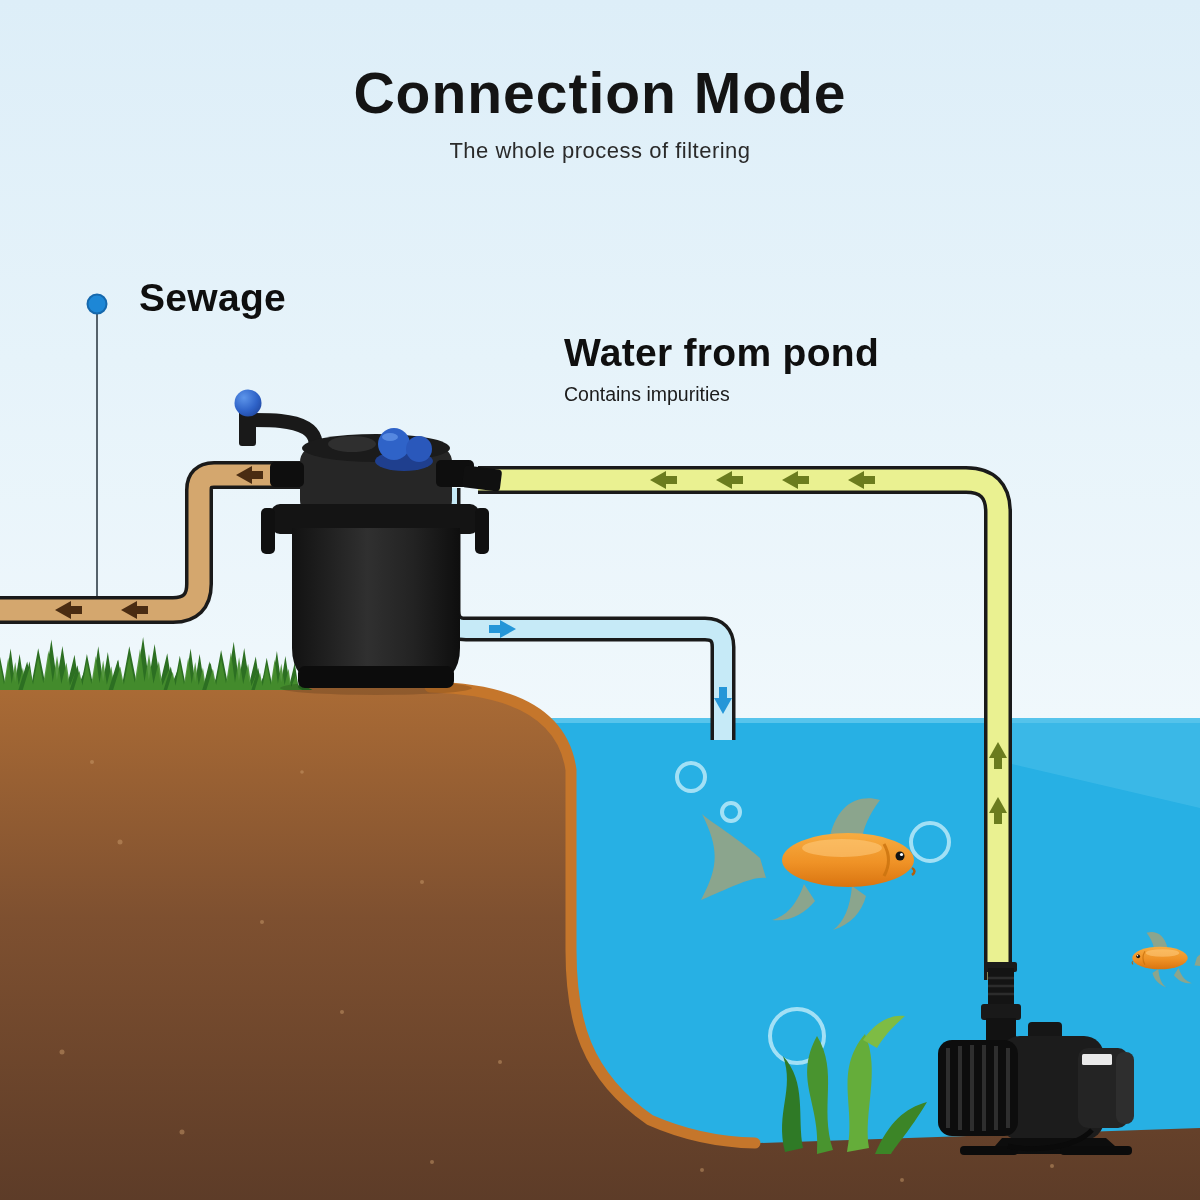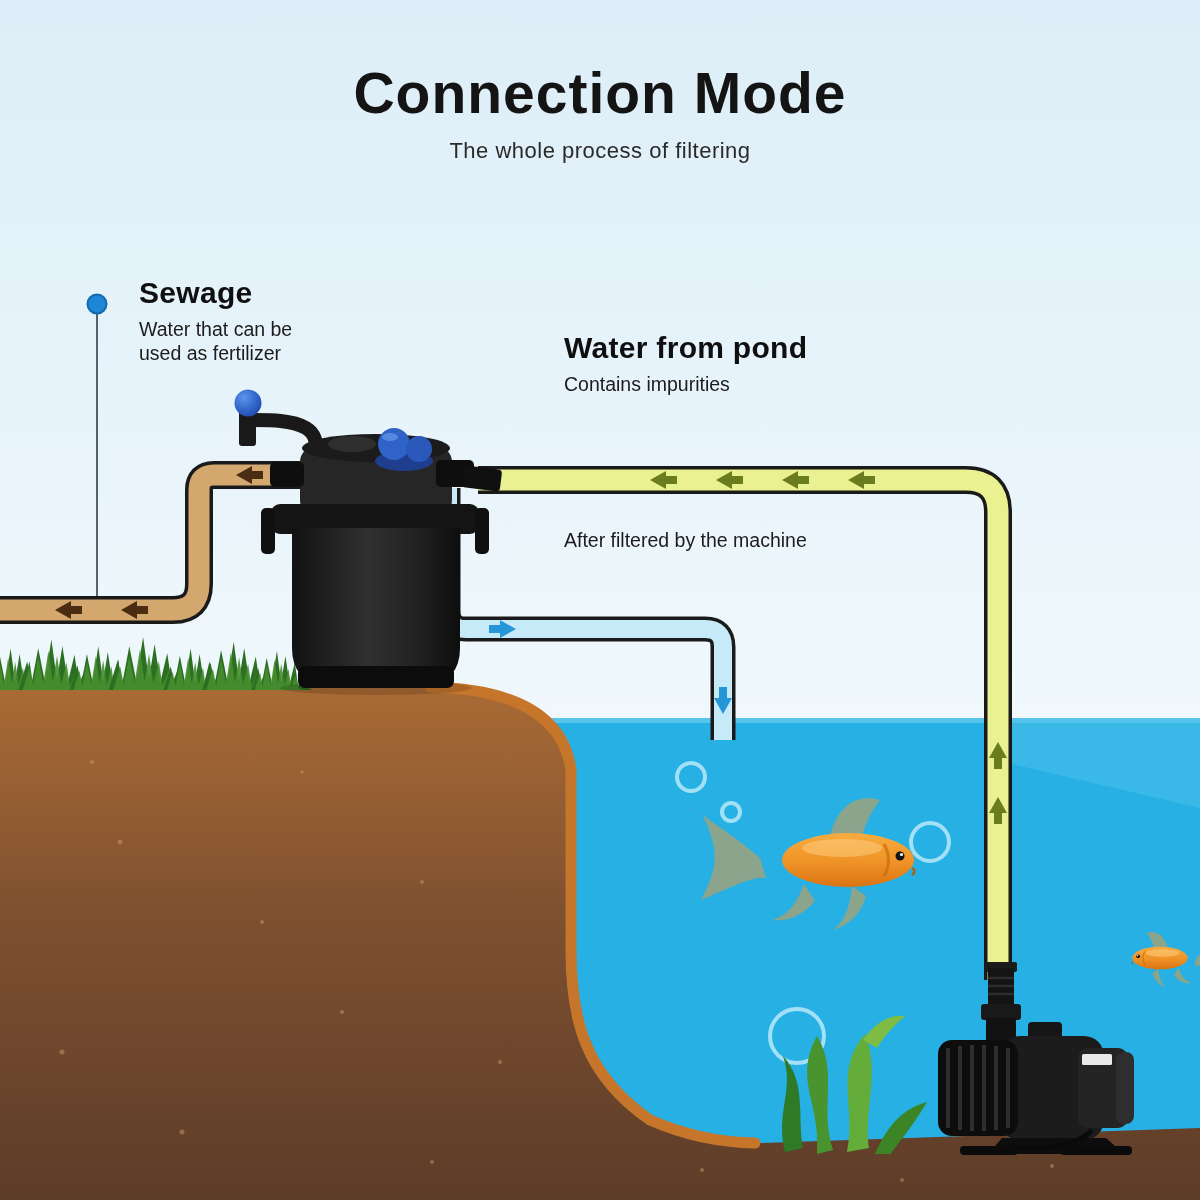--- a/index.html
+++ b/index.html
@@ -12,21 +12,21 @@
   }
   .scene-svg{position:absolute;left:0;top:0;width:1200px;height:1200px;}
   .header{position:absolute;left:0;top:64px;width:1200px;text-align:center;}
   .header h1{
     margin:0;font-size:57px;line-height:1.05;font-weight:800;color:#141414;letter-spacing:1px;
   }
   .header p{
     margin:14px 0 0 0;font-size:22px;font-weight:400;color:#2a2a2a;letter-spacing:.5px;
   }
   .callout{position:absolute;color:#141414;}
-  .callout h2{margin:0;font-size:30px;font-weight:800;letter-spacing:.3px;color:#0f0f0f;}
+  .callout h2{margin:0;font-size:39px;font-weight:800;letter-spacing:.3px;color:#0f0f0f;}
   .callout p{margin:7px 0 0 0;font-size:19.5px;line-height:1.25;color:#1c1c1c;white-space:pre-line;}
   .callout-sewage{left:139px;top:276px;}
   .callout-pond{left:564px;top:331px;}
   .callout-clean{left:564px;top:521px;}
 </style>
 </head>
 <body>
 
 <div class="stage">
 
@@ -237,26 +237,23 @@
     </g>
   </svg>
 
   <div class="header">
     <h1>Connection Mode</h1>
     <p>The whole process of filtering</p>
   </div>
 
   <div class="callout callout-sewage">
     <h2>Sewage</h2>
-    <p>Water that can be
-used as fertilizer</p>
   </div>
 
   <div class="callout callout-pond">
     <h2>Water from pond</h2>
     <p>Contains impurities</p>
   </div>
 
   <div class="callout callout-clean">
-    <p>After filtered by the machine</p>
   </div>
 
 </div>
 
 </body></html>

